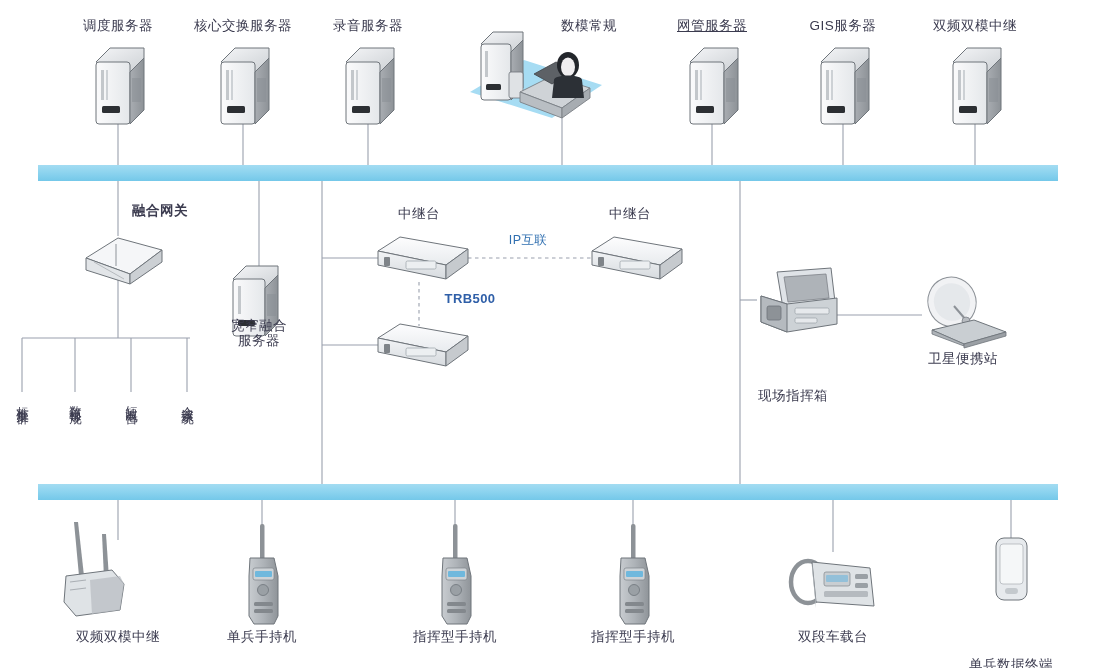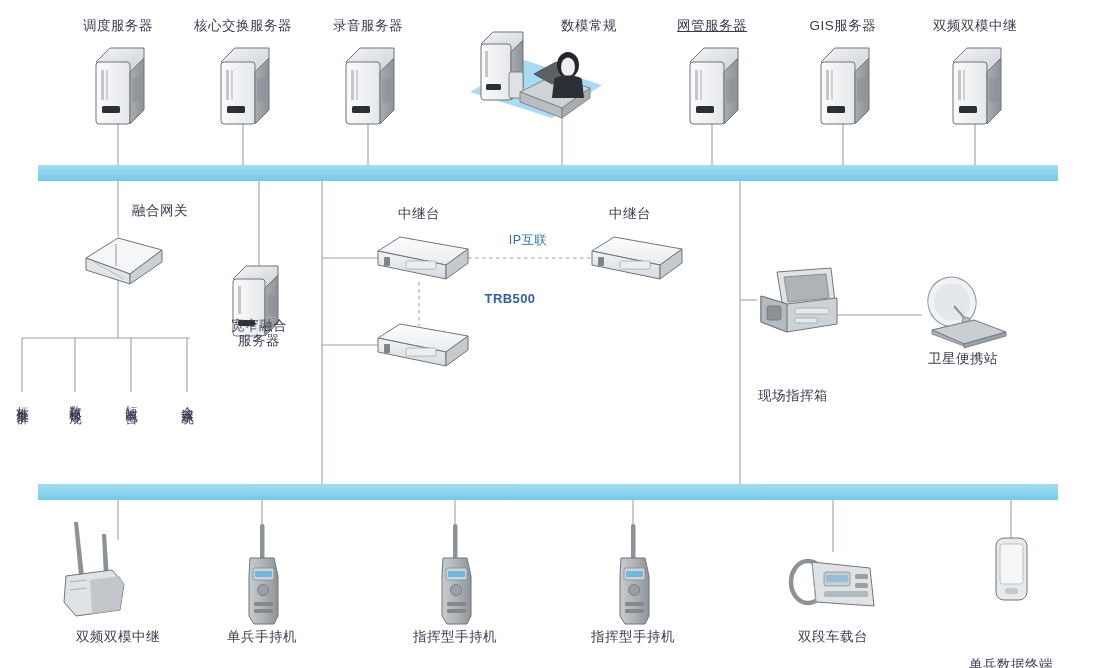--- a/index.html
+++ b/index.html
@@ -343,32 +343,32 @@
   </svg>
 
   <div class="lbl" style="left:118px;top:18px;">调度服务器</div>
   <div class="lbl" style="left:243px;top:18px;">核心交换服务器</div>
   <div class="lbl" style="left:368px;top:18px;">录音服务器</div>
   <div class="lbl" style="left:589px;top:18px;">数模常规</div>
   <div class="lbl" style="left:712px;top:18px;text-decoration:underline;">网管服务器</div>
   <div class="lbl" style="left:843px;top:18px;">GIS服务器</div>
   <div class="lbl" style="left:975px;top:18px;">双频双模中继</div>
 
-  <div class="lbl" style="left:160px;top:203px;">融合网关</div>
+  <div class="lbl" style="left:160px;top:203px;font-weight:bold;">融合网关</div>
 
   <div class="lbl two" style="left:259px;top:318px;">
     <span>宽窄融合</span><br>
     <span>服务器</span>
   </div>
 
   <div class="lbl" style="left:419px;top:206px;">中继台</div>
   <div class="lbl" style="left:630px;top:206px;">中继台</div>
 
   <div class="lbl lbl-ip" style="left:528px;top:232px;text-align:center;">IP互联</div>
-  <div class="lbl lbl-blue" style="left:470px;top:291px;margin-left:40px;">TRB500</div>
+  <div class="lbl lbl-blue" style="left:470px;top:291px;">TRB500</div>
 
   <div class="lbl" style="left:793px;top:351px;margin-top:37px;">现场指挥箱</div>
   <div class="lbl" style="left:963px;top:351px;">卫星便携站</div>
 
   <div class="vlbl" style="left:22px;top:396px;">标准集群</div>
   <div class="vlbl" style="left:75px;top:396px;">数模常规</div>
   <div class="vlbl" style="left:131px;top:396px;">短波电台</div>
   <div class="vlbl" style="left:187px;top:396px;">会议系统</div>
 
   <div class="lbl" style="left:118px;top:629px;">双频双模中继</div>

